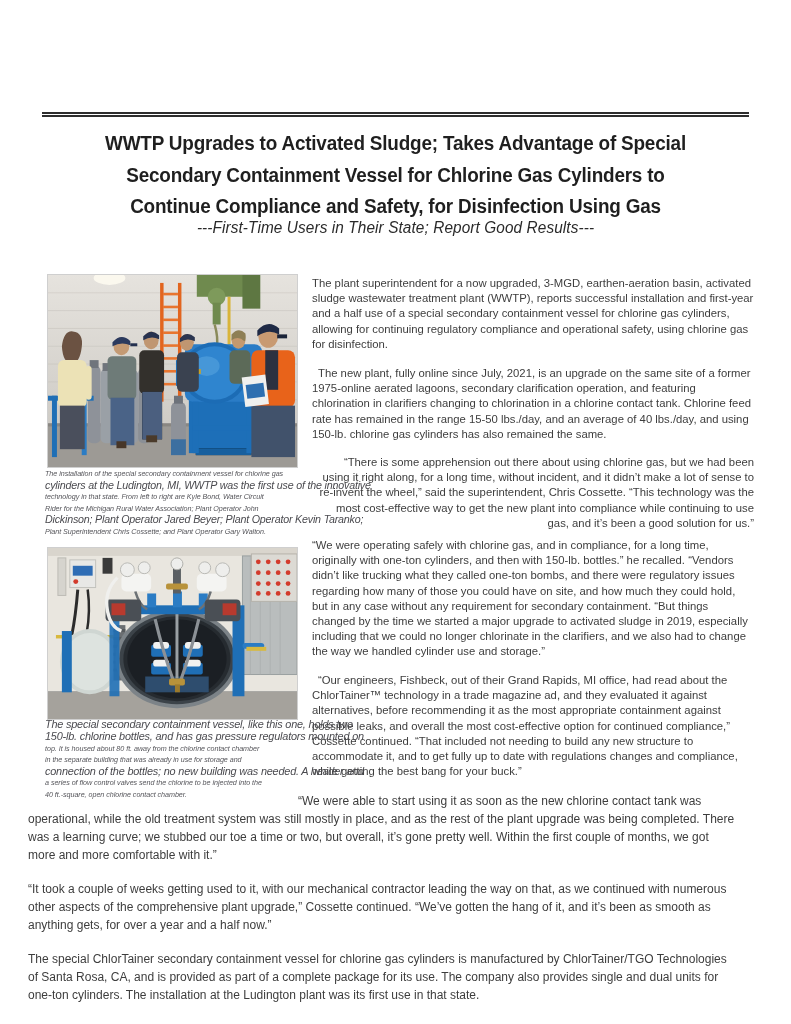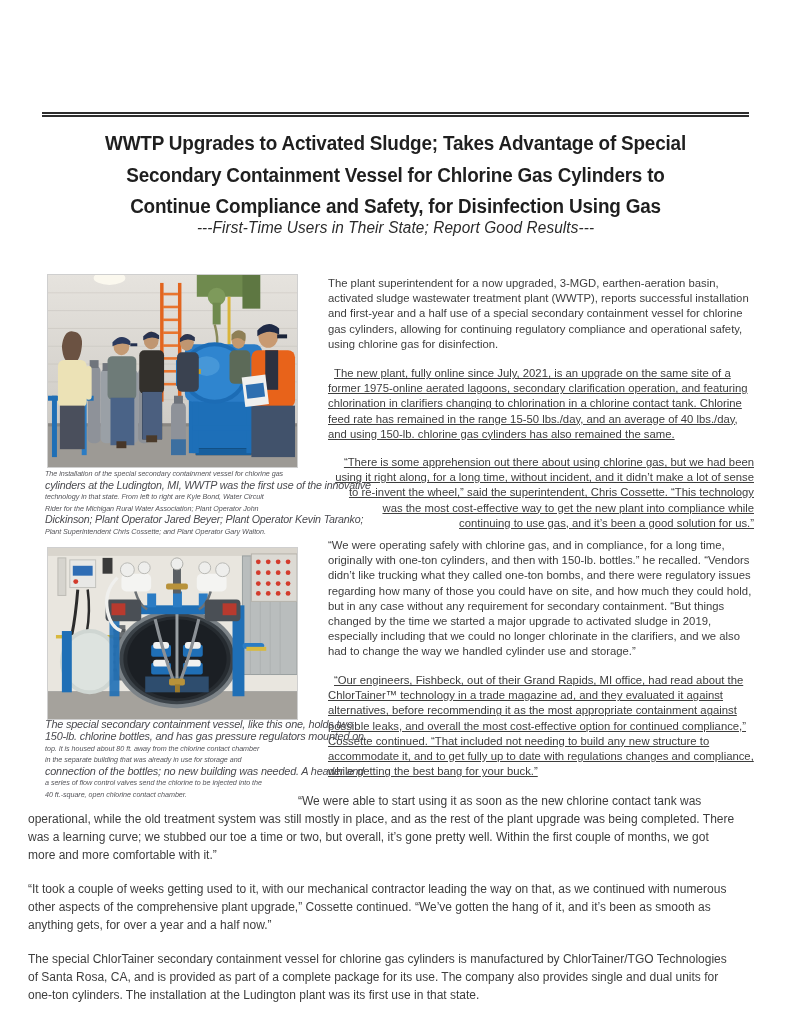--- a/index.html
+++ b/index.html
@@ -109,34 +109,34 @@
   
   .col-right {
     position: absolute;
     left: 312px;
     width: 442px;
     font-size: 11.3px;
     line-height: 15.2px;
     color: #3d3d3d;
     text-align: left;
   }
-  .col-right p { margin: 0 0 14px 16px; }
+  .col-right p { margin: 0 0 14px 0; }
 
   .full-width {
     position: absolute;
     left: 28px;
     width: 710px;
     font-size: 12px;
     line-height: 18px;
     color: #3d3d3d;
   }
   .full-width p { margin: 0 0 16px 0; }
 
   
-  .ind1 { text-indent: 6px; text-decoration: underline; }
+  .ind1 { text-indent: 6px; }
 
   
   .caption {
     position: absolute;
     left: 45px;
     width: 262px;
     color: #55555a;
     font-style: italic;
     pointer-events: none;
   }

